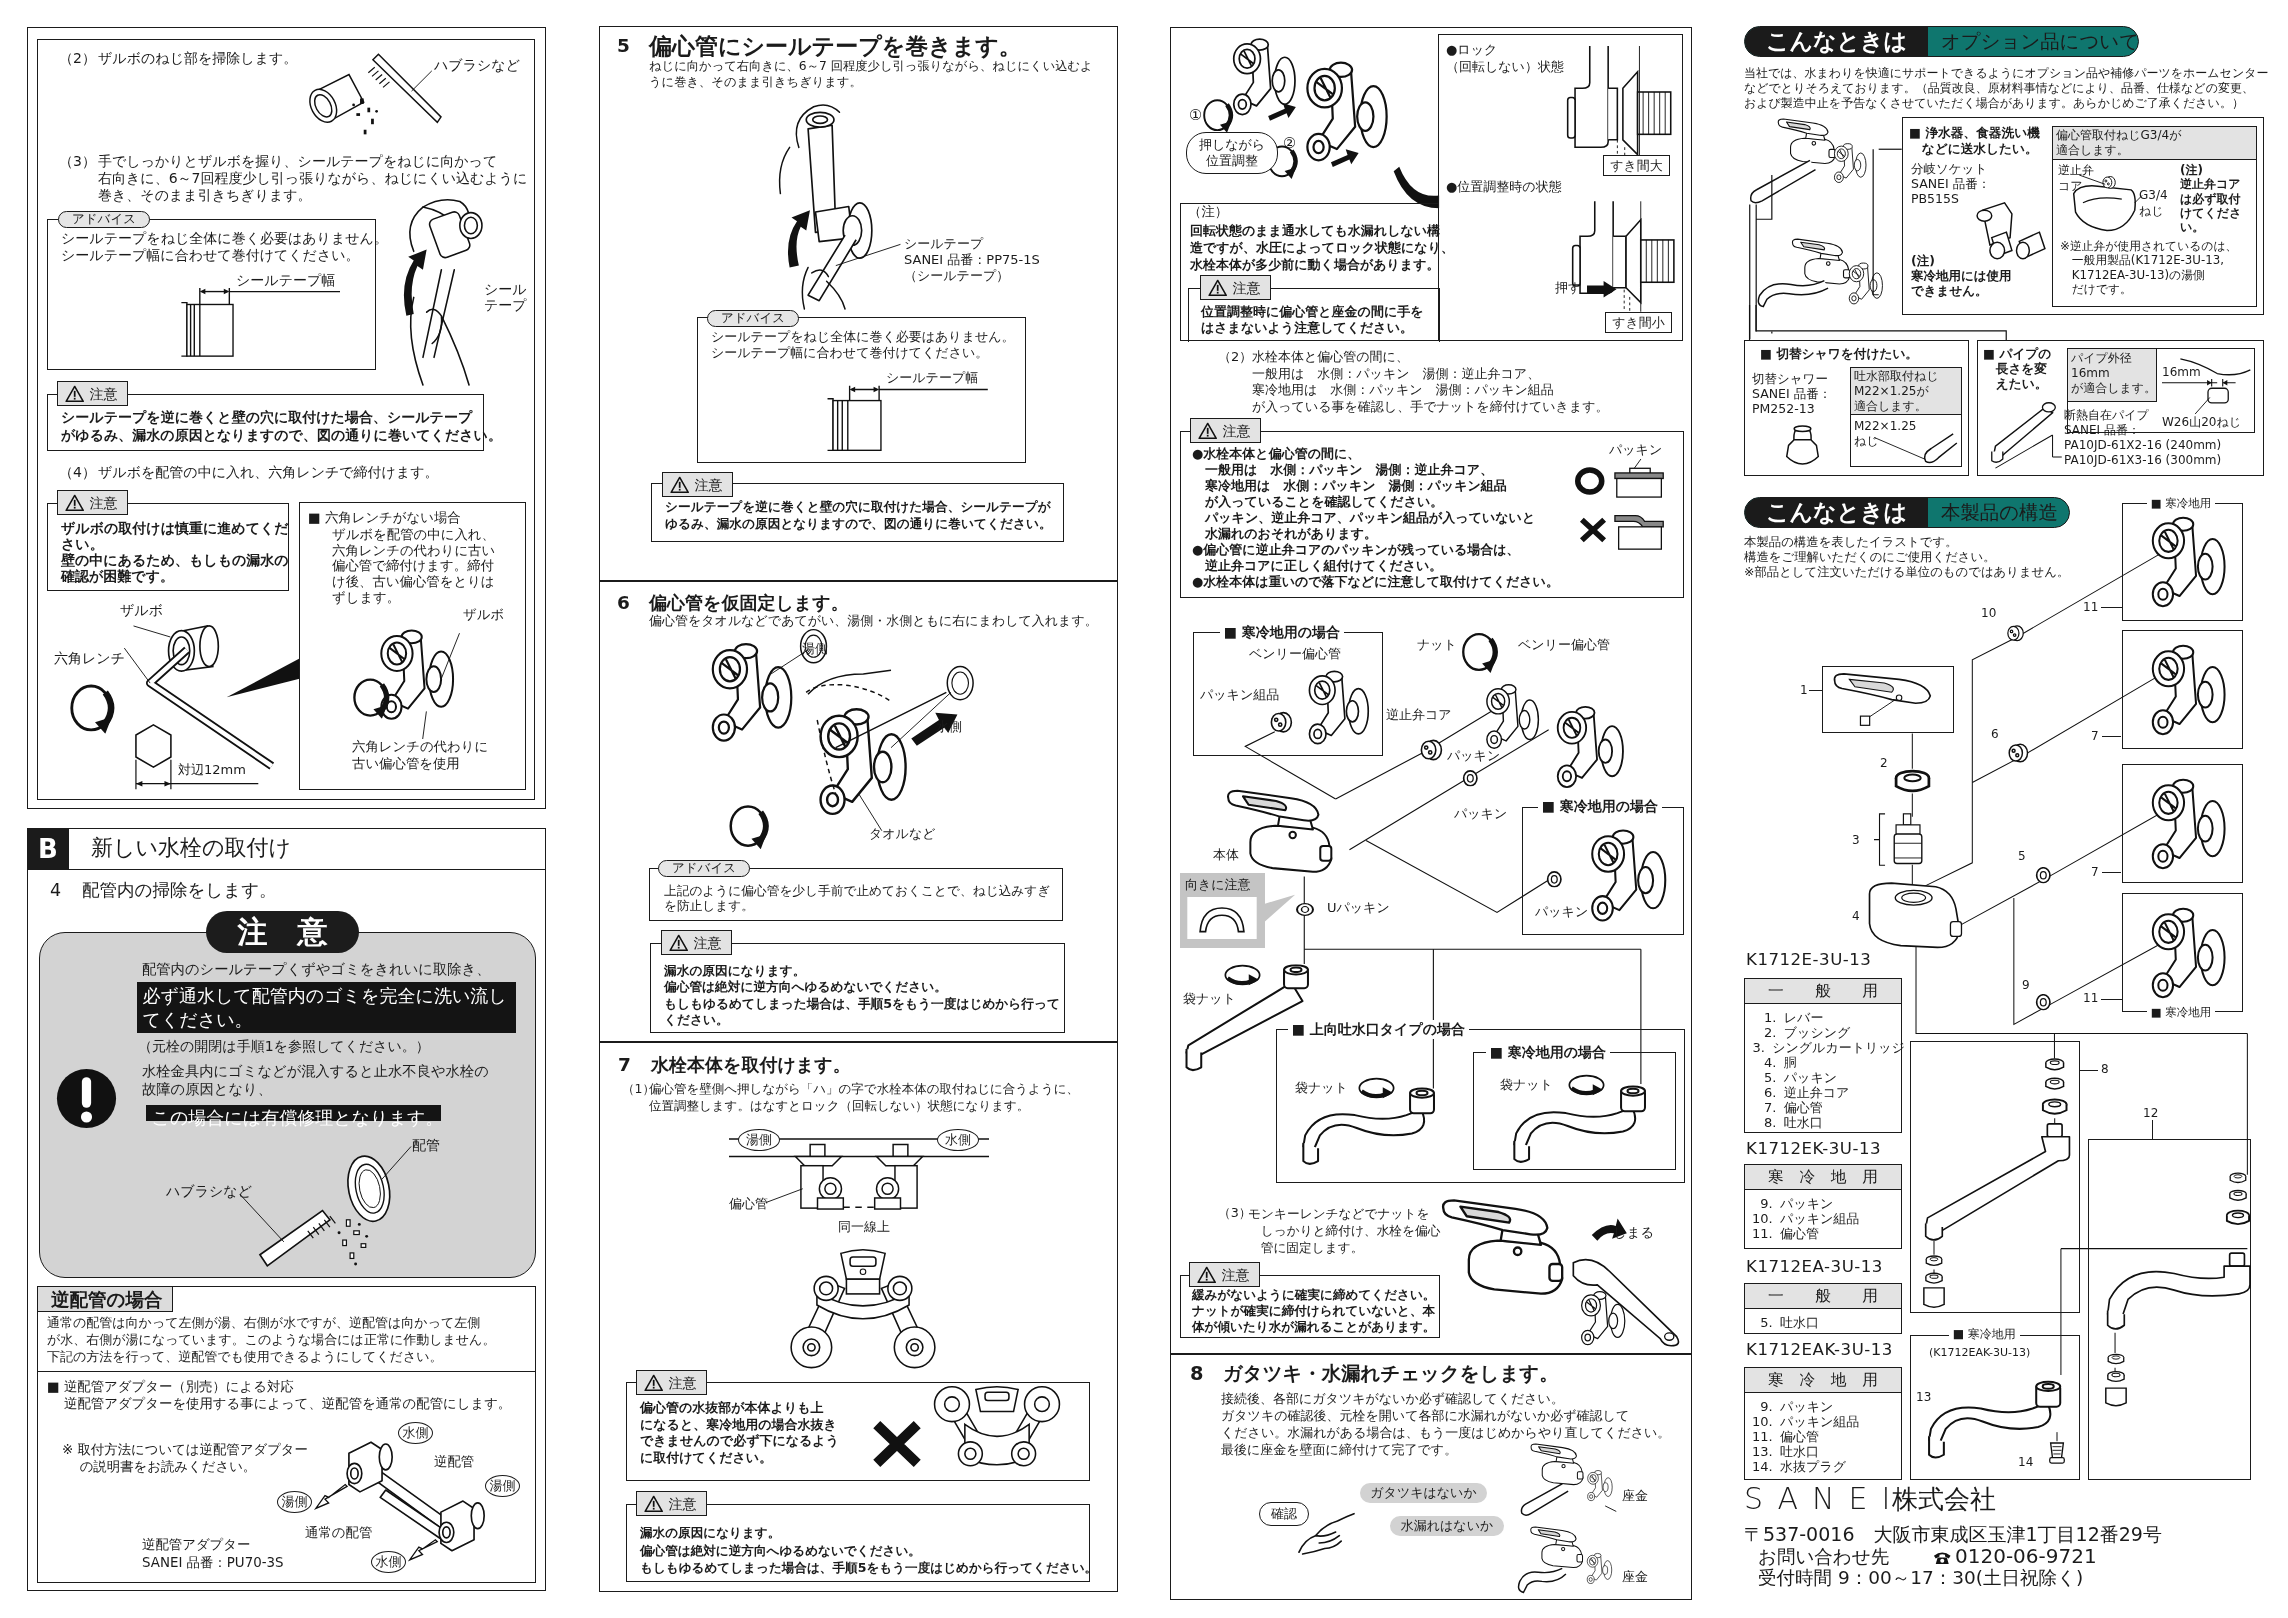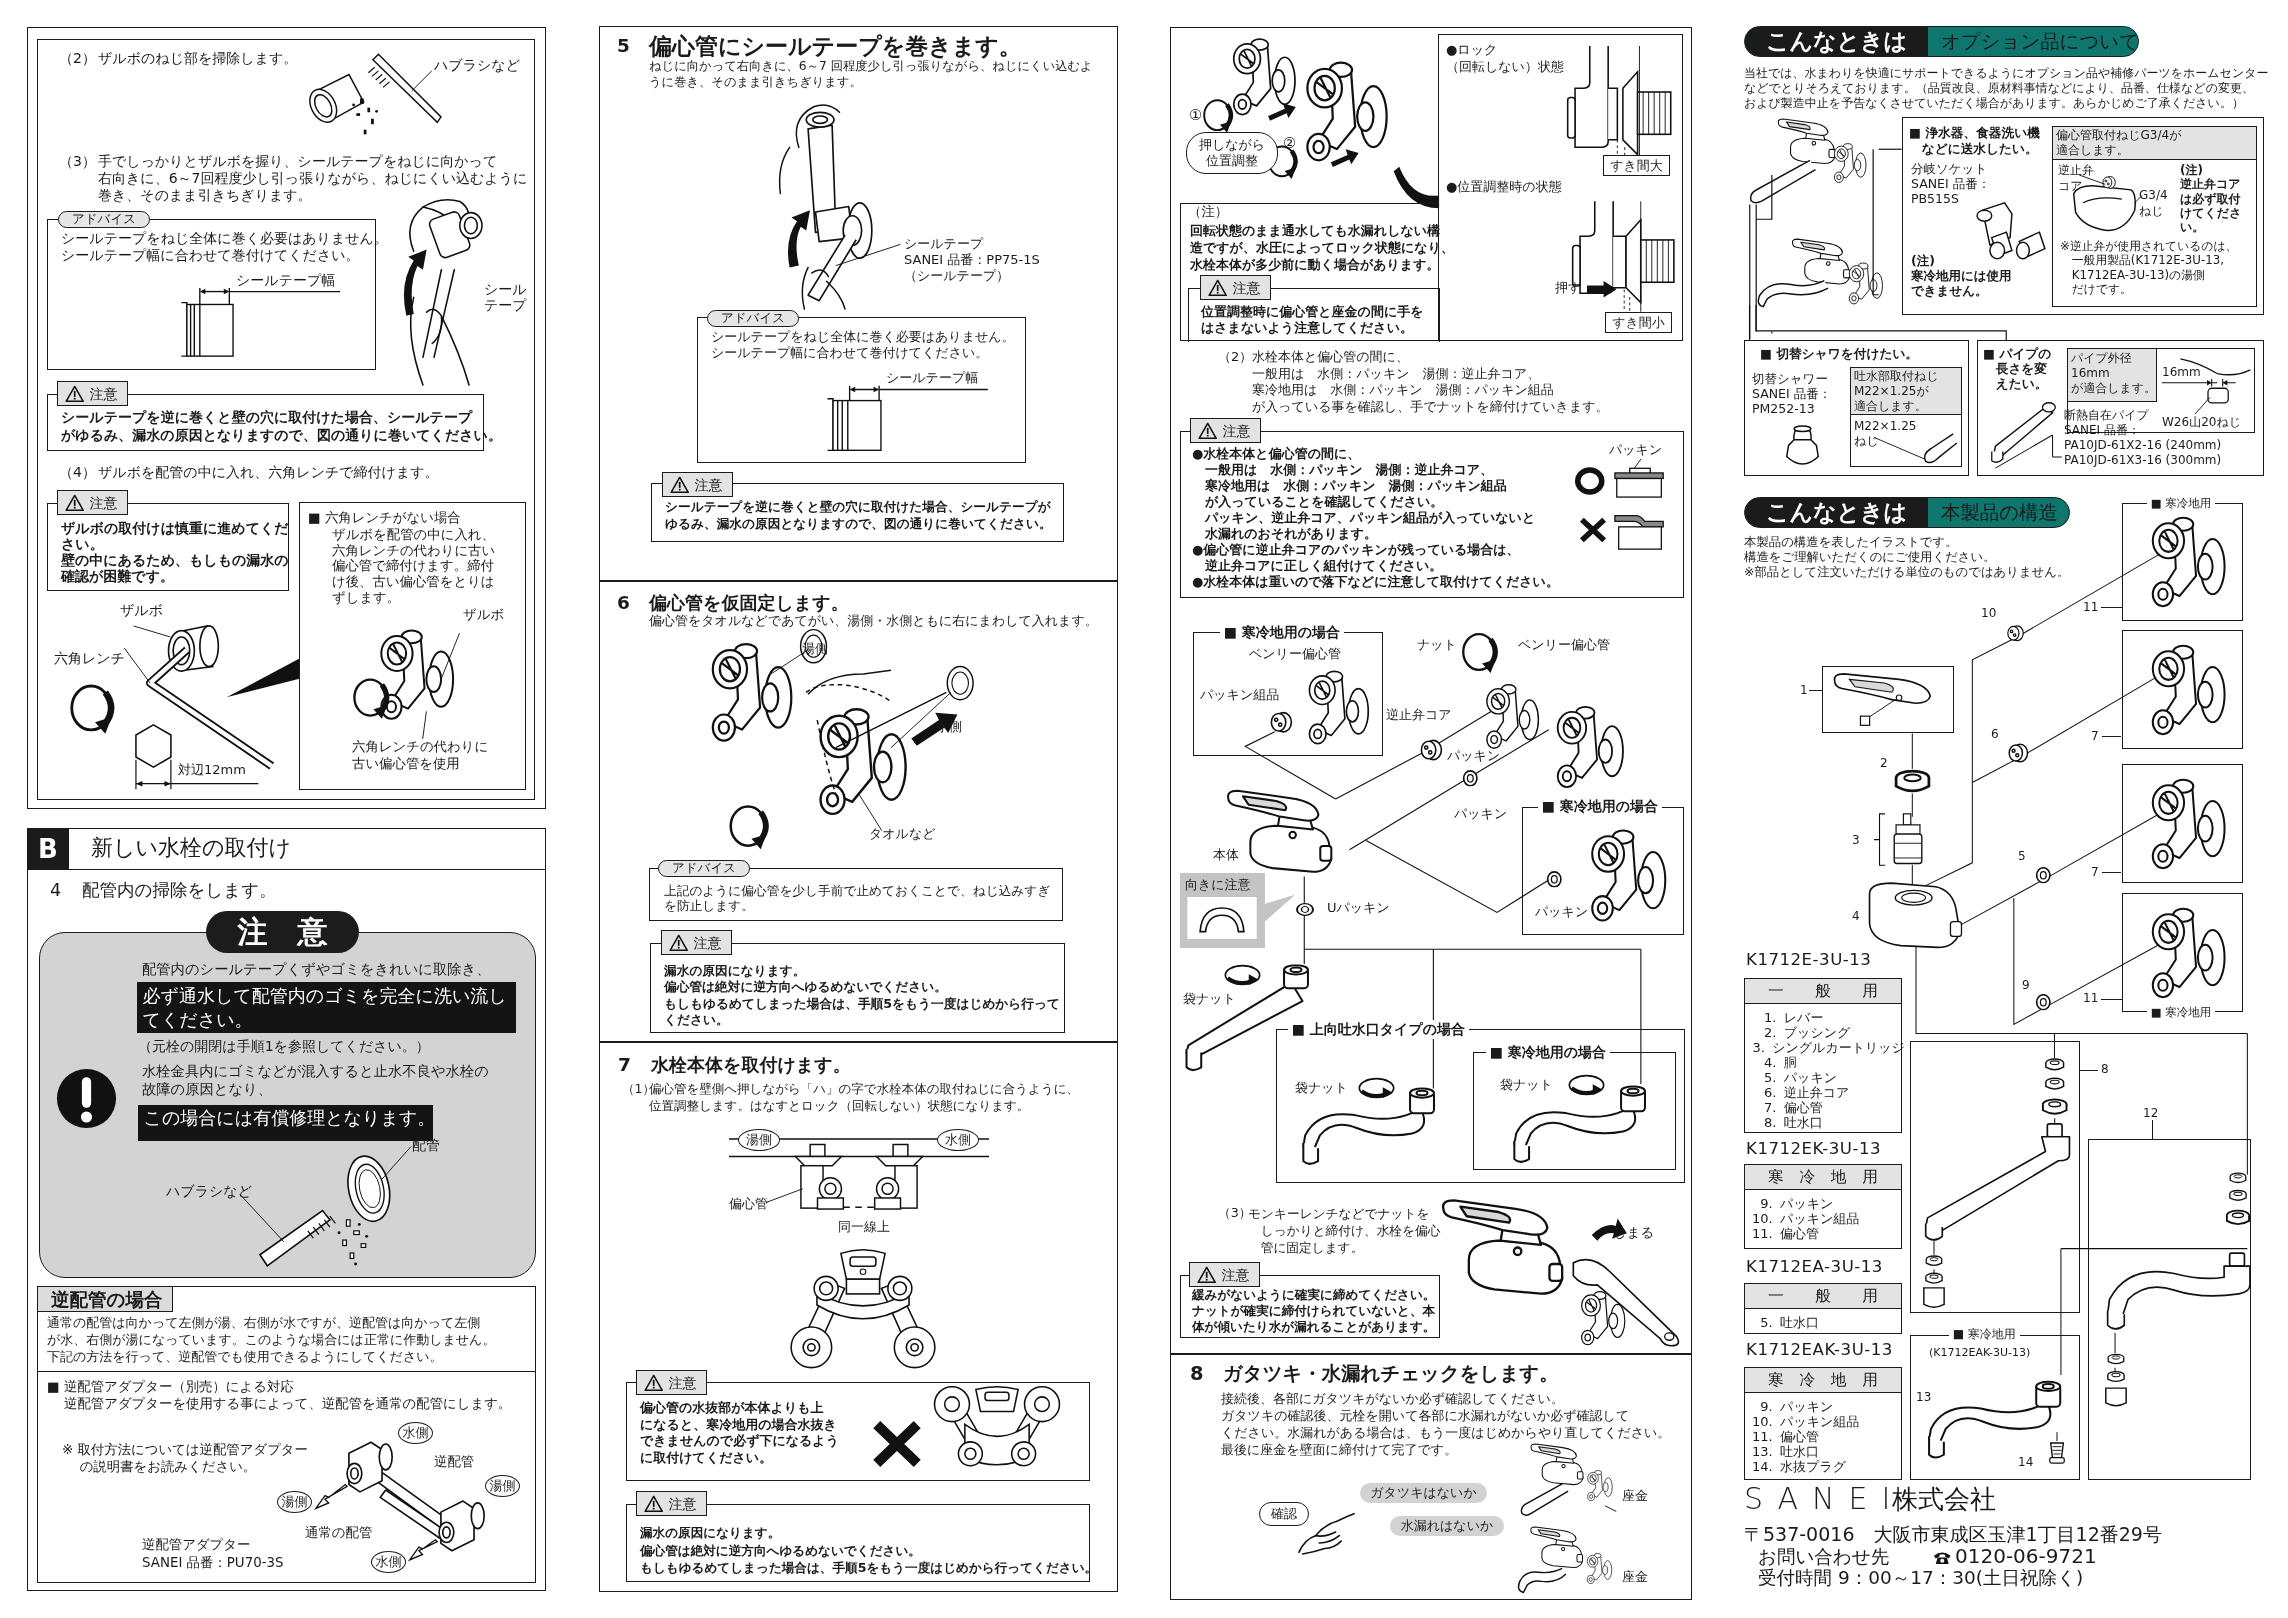--- a/index.html
+++ b/index.html
@@ -262,21 +262,21 @@
   <div style="position:absolute;left:39px;top:932px;width:497px;height:346px;background:#d3d3d3;border:1.8px solid #1b1b1b;border-radius:26px"></div>
   <div style="position:absolute;left:206px;top:911px;width:153px;height:42px;background:#1c1c1c;border-radius:21px;display:flex;align-items:center;justify-content:center;color:#fff;font-size:30px;font-weight:bold">
       <span>注　意</span>
     </div>
   <span class="t" style="left:142px;top:961px;font-size:14.3px">配管内のシールテープくずやゴミをきれいに取除き、</span>
   <span class="hl" style="left:137px;top:982px;width:379px;height:51px;font-size:18px;line-height:24px;padding-top:1.8px">必ず通水して配管内のゴミを完全に洗い流し
 てください。</span>
   <span class="t" style="left:138px;top:1038px;font-size:14px">（元栓の開閉は手順1を参照してください。）</span>
   <span class="t" style="left:142px;top:1063px;font-size:14.3px;line-height:17.5px">水栓金具内にゴミなどが混入すると止水不良や水栓の
 故障の原因となり、</span>
-  <span class="hl" style="left:138px;top:1105px;width:295px;height:36px;font-size:18px;line-height:26px">この場合には有償修理となります。</span>
+  <span class="hl" style="left:146px;top:1105px;width:295px;height:16px;font-size:18px;line-height:26px">この場合には有償修理となります。</span>
   <svg class="il" style="left:56px;top:1068px" width="61" height="61" viewBox="0 0 66 66">
       <ellipse cx="33" cy="33" rx="32" ry="32" fill="#111"></ellipse>
       <rect x="28" y="10" width="10" height="33" rx="5" fill="#fff"></rect>
       <circle cx="33" cy="53" r="6" fill="#fff"></circle>
     </svg>
   <span class="t" style="left:412px;top:1137px;font-size:14px">配管</span>
   <svg class="il" style="left:341px;top:1152px" width="74" height="78" viewBox="0 0 80 85">
     <ellipse cx="30" cy="40" rx="22" ry="36" fill="#fff" stroke="#111" stroke-width="1.8" transform="rotate(-12 30 40)"></ellipse>
     <ellipse cx="31" cy="40" rx="15" ry="27" fill="#fff" stroke="#111" stroke-width="1.5" transform="rotate(-12 31 40)"></ellipse>
     <ellipse cx="31" cy="40" rx="11" ry="21" fill="none" stroke="#111" stroke-width="1" transform="rotate(-12 31 40)"></ellipse>

